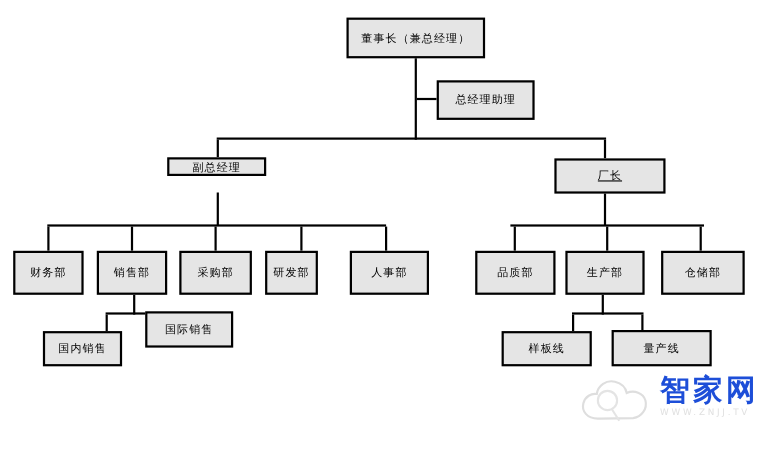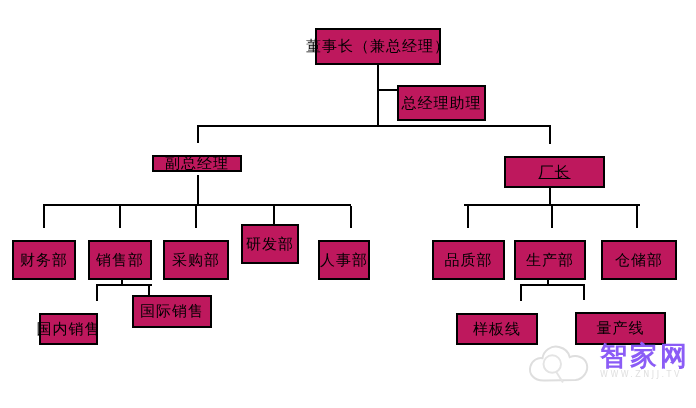--- a/index.html
+++ b/index.html
@@ -8,47 +8,46 @@
     width: 696px;
     height: 408px;
     background: #ffffff;
     overflow: hidden;
     font-family: "DejaVu Sans", "Liberation Sans", sans-serif;
   }
   .node {
     position: absolute;
     box-sizing: border-box;
     border: 2px solid #000000;
-    background: #be185d;
+    background: #e5e5e5;
     color: #000000;
     display: flex;
     align-items: center;
     justify-content: center;
-    font-size: 15px;
+    font-size: 10px;
     letter-spacing: 1px;
     white-space: nowrap;
-    margin-top: 12px;
   }
   .line {
     position: absolute;
     background: #000000;
   }
   .watermark {
     position: absolute;
     left: 526px;
     top: 342px;
     display: flex;
     align-items: flex-start;
   }
   .wm-text { margin-left: 4px; }
   .wm-brand {
     font-size: 27px;
     line-height: 28px;
     font-weight: bold;
-    color: #8b5cf6;
+    color: #1d4ed8;
     letter-spacing: 3px;
   }
   .wm-url {
     font-size: 8px;
     letter-spacing: 2.5px;
     color: #e0e0e0;
     margin-top: 0;
   }
 </style>
 </head>
@@ -87,31 +86,31 @@
   <div class="line" style="left:583px; top:286px; width:2px;   height:14px;"></div>
 
   <div class="node" style="left:315px; top:16px;  width:126px; height:37px;">董事长（兼总经理）</div>
   <div class="node" style="left:397px; top:73px;  width:89px;  height:36px;">总经理助理</div>
   <div class="node" style="left:152px; top:143px; width:90px;  height:17px;">副总经理</div>
   <div class="node" style="left:504px; top:144px; width:101px; height:32px;text-decoration:underline;">厂长</div>
 
   <div class="node" style="left:12px;  top:228px; width:64px;  height:40px;">财务部</div>
   <div class="node" style="left:163px; top:228px; width:66px;  height:40px;">采购部</div>
   <div class="node" style="left:88px;  top:228px; width:64px;  height:40px;">销售部</div>
-  <div class="node" style="left:241px; top:212px; width:58px;  height:40px;">研发部</div>
-  <div class="node" style="left:318px; top:228px; width:52px;  height:40px;">人事部</div>
+  <div class="node" style="left:241px; top:228px; width:48px;  height:40px;">研发部</div>
+  <div class="node" style="left:318px; top:228px; width:72px;  height:40px;">人事部</div>
 
   <div class="node" style="left:432px; top:228px; width:73px;  height:40px;text-align:right;">品质部</div>
   <div class="node" style="left:514px; top:228px; width:72px;  height:40px;">生产部</div>
   <div class="node" style="left:601px; top:228px; width:76px;  height:40px;">仓储部</div>
 
-  <div class="node" style="left:39px;  top:301px; width:59px;  height:32px;">国内销售</div>
+  <div class="node" style="left:39px;  top:301px; width:72px;  height:32px;">国内销售</div>
   <div class="node" style="left:132px; top:283px; width:80px;  height:33px;">国际销售</div>
   <div class="node" style="left:456px; top:301px; width:82px;  height:32px;">样板线</div>
-  <div class="node" style="left:575px; top:300px; width:91px;  height:33px;">量产线</div>
+  <div class="node" style="left:556px; top:300px; width:91px;  height:33px;">量产线</div>
 
   <div class="watermark">
     <span>
       <svg width="70" height="46" viewBox="0 0 72 46">
         <path d="M18 39 C8 39 2.5 32 4.5 24.5 C6 18.5 12 15 17 16 C18 8 26 2.5 34 4.5 C40 6 44 10 45 15 C52 12 60.5 15 62.5 22 C64.5 29.5 59 37.5 51 38.5 L20 39 Z" fill="none" stroke="#dedede" stroke-width="2"></path>
         <circle cx="27" cy="22" r="9" fill="none" stroke="#e4e4e4" stroke-width="2"></circle>
         <path d="M31 30 L38 41" fill="none" stroke="#e4e4e4" stroke-width="2"></path>
       </svg>
     </span>
     <span class="wm-text">

